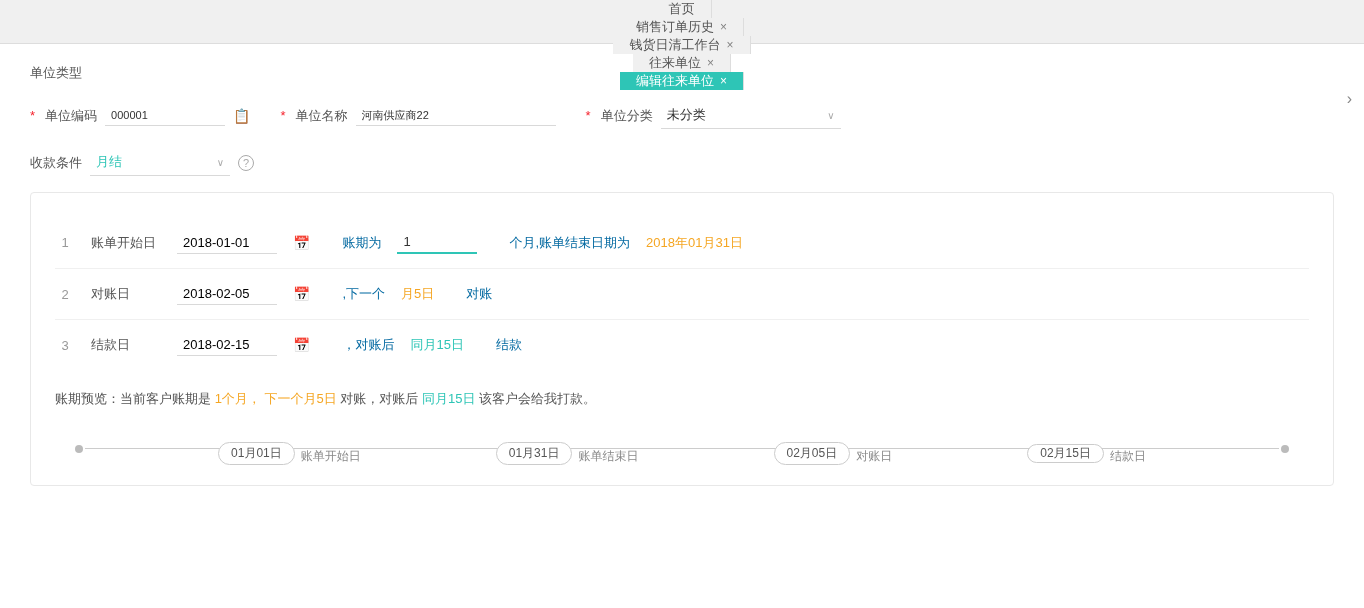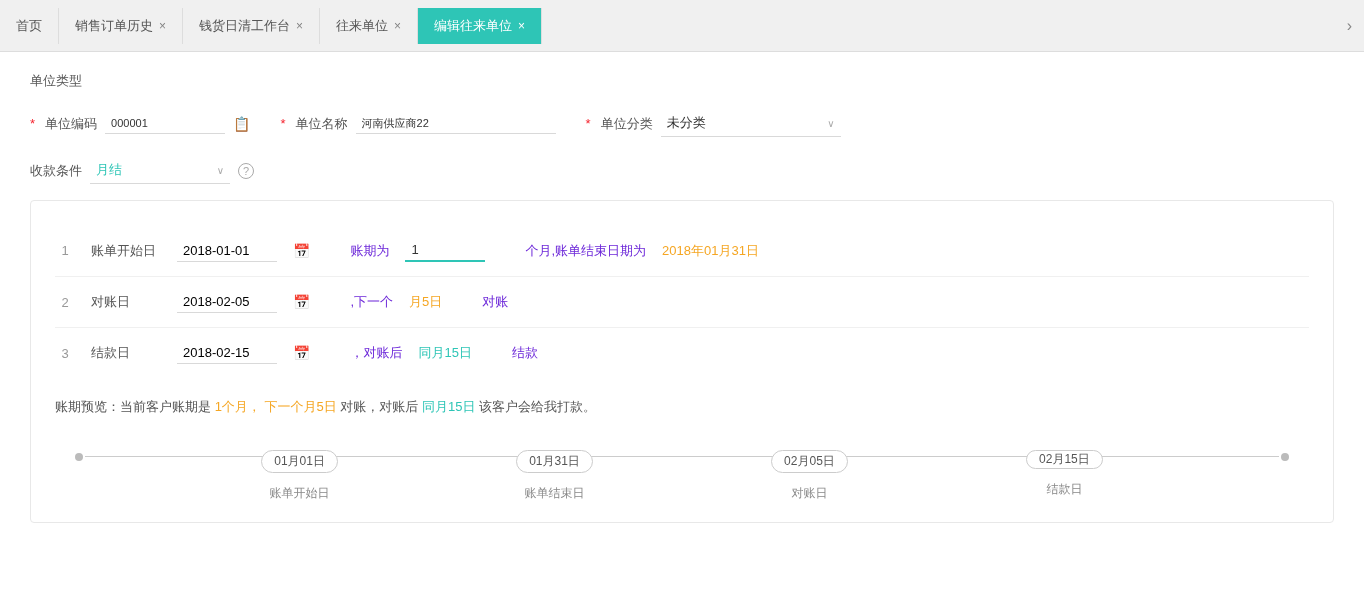--- a/index.html
+++ b/index.html
@@ -4,22 +4,23 @@
   <style>
     * { box-sizing: border-box; margin: 0; padding: 0; }
     body { font-family: 'Microsoft YaHei', Arial, sans-serif; font-size: 13px; background: #f5f5f5; color: #333; }
 
     
     .tab-bar {
       display: flex;
       align-items: center;
       background: #f0f0f0;
       border-bottom: 1px solid #ddd;
-      height: 52px;
+      height: 44px;
       padding-left: 0;
+      flex-direction: column;
     }
     .tab {
       display: flex;
       align-items: center;
       padding: 0 16px;
       height: 36px;
       cursor: pointer;
       font-size: 13px;
       color: #555;
       border-right: 1px solid #ddd;
@@ -185,21 +186,21 @@
       flex-shrink: 0;
     }
     .row-date-input {
       border: none;
       border-bottom: 1px solid #d9d9d9;
       outline: none;
       padding: 3px 6px;
       font-size: 13px;
       width: 100px;
     }
-    .row-hint { color: #6d28d9; margin-left: 24px; }
+    .row-hint { color: #0369a1; margin-left: 16px; }
     .highlight-orange { color: #f5a623; text-align: right; }
     .highlight-teal { color: #2ec5b6; }
     .period-input {
       border: none;
       border-bottom: 2px solid #2ec5b6;
       outline: none;
       padding: 3px 6px;
       font-size: 13px;
       width: 80px;
       color: #333;
@@ -215,21 +216,20 @@
     .timeline-line {
       position: absolute;
       top: 20px;
       left: 30px;
       right: 30px;
       height: 1px;
       background: #ccc;
     }
     .timeline-node {
       display: flex;
-      flex-direction: column;
       align-items: center;
       gap: 6px;
     }
   </style>
 </head>
 <body>
 
 <div class="tab-bar">
   <div class="tab">
     <span>首页</span>

